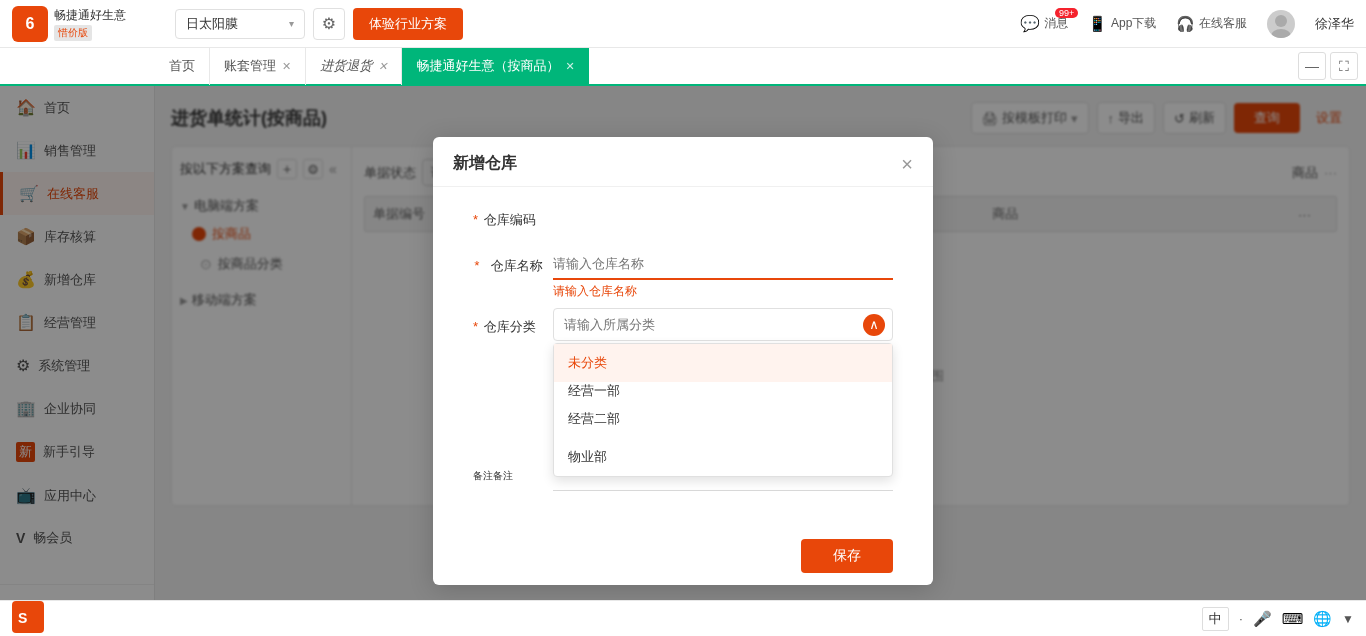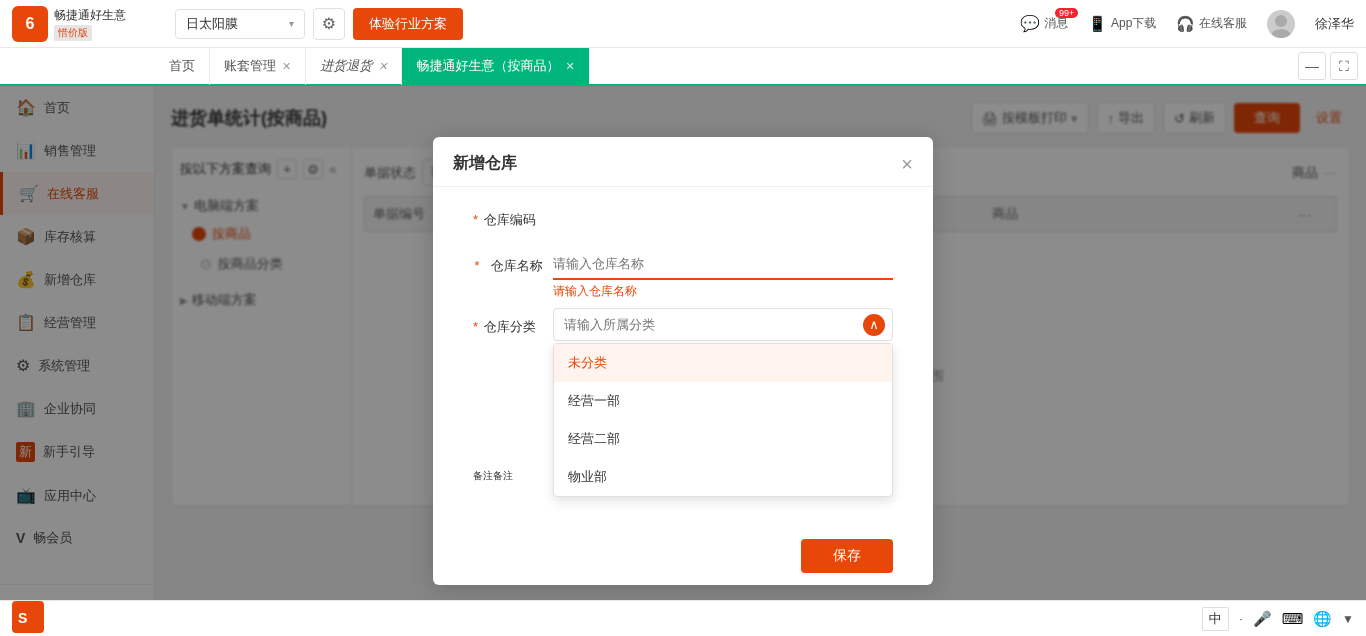--- a/index.html
+++ b/index.html
@@ -250,21 +250,21 @@
             <span>仓库分类</span>
           </div>
           <div style="flex:1;position:relative;">
             <div style="position:relative;">
               <input type="text" placeholder="请输入所属分类" style="width: 100%; border: 1px solid rgb(224, 224, 224); border-radius: 4px; padding: 8px 36px 8px 10px; font-size: 13px; color: rgb(153, 153, 153); outline: none; background: rgb(255, 255, 255); cursor: pointer;">
               <div style="position:absolute;right:8px;top:50%;transform:translateY(-50%);width:22px;height:22px;background:#e8470a;border-radius:50%;display:flex;align-items:center;justify-content:center;color:#fff;font-size:13px;cursor:pointer;">∧</div>
             </div>
 
             <div style="position:absolute;top:100%;left:0;right:0;background:#fff;border:1px solid #e0e0e0;border-radius:4px;box-shadow:0 4px 12px rgba(0,0,0,0.12);z-index:200;margin-top:2px;">
               <div style="padding:10px 14px;font-size:13px;color:#e8470a;cursor:pointer;background:#fff3ee;">未分类</div>
-              <div style="padding:10px 14px;font-size:13px;color:#333;cursor:pointer;">经营一部</div>
+              <div style="padding:0 14px;font-size:13px;color:#333;cursor:pointer;">经营一部</div>
               <div style="padding:10px 14px;font-size:13px;color:#333;cursor:pointer;">经营二部</div>
               <div style="padding:10px 14px;font-size:13px;color:#333;cursor:pointer;">物业部</div>
             </div>
           </div>
         </div>
 
         <div style="margin-bottom:20px;display:flex;align-items:center;gap:0;margin-top:120px;">
           <div style="width:80px;font-size:10px;color:#333;white-space:nowrap;">
             <span>备注</span>备注
           </div>

